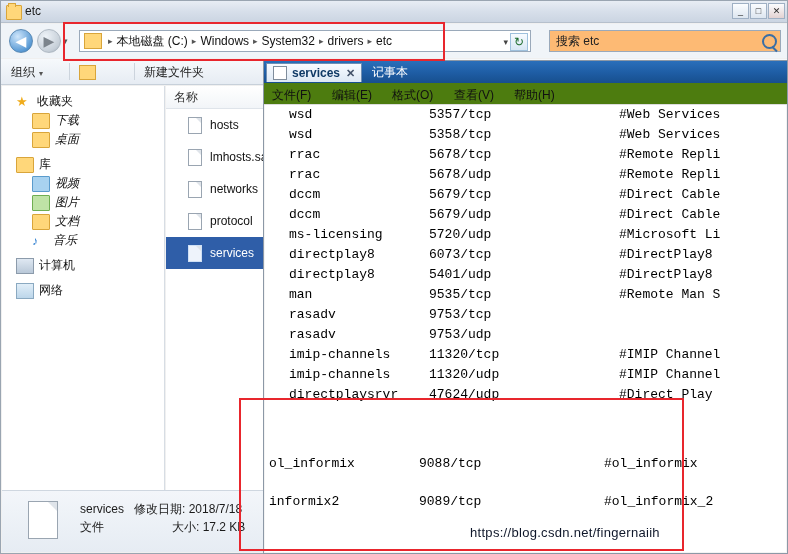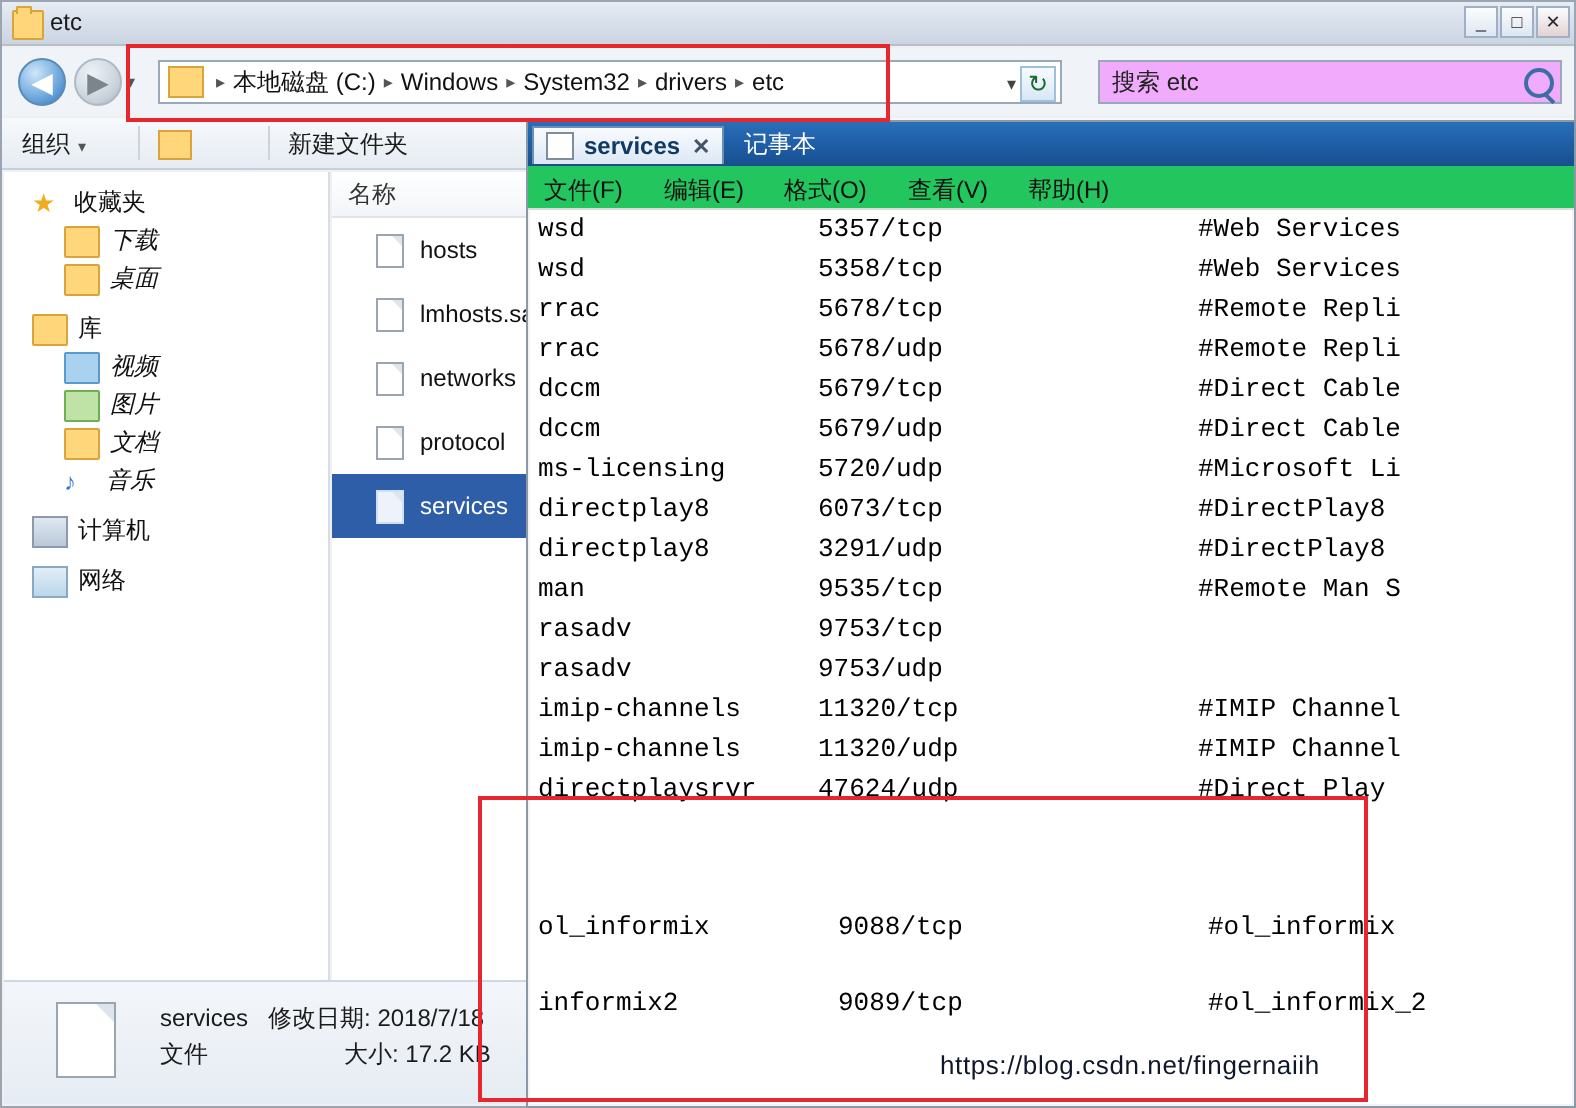--- a/index.html
+++ b/index.html
@@ -74,21 +74,21 @@
   .crumb { padding:0 1px; white-space:nowrap; font-size:12px;}
   .crumb-sep { color:#555; padding:0 3px; font-size:9px;}
   .addr-drop{ position:absolute; right:22px; top:6px; font-size:9px; color:#444;}
   .addr-refresh{
     position:absolute; right:2px; top:2px; width:18px; height:18px;
     background: linear-gradient(to bottom,#f7fbff,#d8e7f5); border:1px solid #9ec0dd;
     color:#1c6b2c; font-size:12px; text-align:center; line-height:16px; box-sizing:border-box;
   }
   .search-box {
     position:absolute; left: 548px; top:6px; width: 232px; height:22px;
-    background:#f0abfc; border:1px solid #9aa9ba; box-sizing:border-box;
+    background:#fdba74; border:1px solid #9aa9ba; box-sizing:border-box;
     display:flex; align-items:center; padding-left:6px; color:#222; font-size:12px;
   }
   .search-ico { position:absolute; right:3px; top:3px; width:15px;height:15px;
     border:2px solid #3a6ea5; border-radius:50%; box-sizing:border-box;}
   .search-ico:after{content:"";position:absolute;right:-3px;bottom:-3px;width:7px;height:2px;background:#3a6ea5;transform:rotate(45deg);}
 
   
   .hl-addr {
     position:absolute; left:63px; top:22px; width:382px; height:39px;
     border:2px solid #e8262d; box-sizing:border-box; pointer-events:none;
@@ -173,29 +173,29 @@
     position:absolute; left:2px; top:2px; height:19px; min-width:92px;
     background: linear-gradient(to bottom,#f7fbff,#dde8f4);
     border:1px solid #6f8eb3; border-bottom:none; box-sizing:border-box;
     display:flex; align-items:center; padding:0 6px; font-size:12px; color:#103a66; font-weight:bold;
   }
   .np-tab-ico{ width:12px;height:12px; margin-right:5px; background:#fff; border:1px solid #7f8d9c;}
   .np-tab-close{ margin-left:6px; font-size:11px; color:#44536a;}
   .np-title-text{ position:absolute; left:108px; top:3px; color:#fff; font-size:12px;}
   .np-menubar{
     position:absolute; left:0; top:22px; width:100%; height:22px;
-    background:#22c55e; border-bottom:1px solid #dcdcdc; box-sizing:border-box;
+    background:#4d7c0f; border-bottom:1px solid #dcdcdc; box-sizing:border-box;
   }
   .np-menu{ position:absolute; top:4px; font-size:12px; color:#111;}
   .np-body{
     position:absolute; left:1px; top:44px; right:1px; bottom:1px;
     background:#fff; overflow:hidden;
     font-family:"Liberation Mono", monospace; font-size:13px; color:#000;
   }
-  .np-line{ height:20px; line-height:20px; white-space:pre; padding-left:4px;}
+  .np-line{ height:20px; line-height:20px; white-space:pre; padding-left:4px;margin-left:20px;}
   .np-line .c1{ display:inline-block; width:140px;}
   .np-line .c2{ display:inline-block; width:190px;}
   .np-line .c3{ display:inline-block;}
   .np-gap{ height:20px;}
 
   
   .np-line2{ height:38px; line-height:38px; white-space:pre; padding-left:4px;}
   .np-line2 .c1{ display:inline-block; width:150px;}
   .np-line2 .c2{ display:inline-block; width:185px;}
 
@@ -376,21 +376,21 @@
 
     <div class="np-body">
       <div class="np-line"><span class="c1">wsd</span><span class="c2">5357/tcp</span><span class="c3">#Web Services</span></div>
       <div class="np-line"><span class="c1">wsd</span><span class="c2">5358/tcp</span><span class="c3">#Web Services</span></div>
       <div class="np-line"><span class="c1">rrac</span><span class="c2">5678/tcp</span><span class="c3">#Remote Repli</span></div>
       <div class="np-line"><span class="c1">rrac</span><span class="c2">5678/udp</span><span class="c3">#Remote Repli</span></div>
       <div class="np-line"><span class="c1">dccm</span><span class="c2">5679/tcp</span><span class="c3">#Direct Cable</span></div>
       <div class="np-line"><span class="c1">dccm</span><span class="c2">5679/udp</span><span class="c3">#Direct Cable</span></div>
       <div class="np-line"><span class="c1">ms-licensing</span><span class="c2">5720/udp</span><span class="c3">#Microsoft Li</span></div>
       <div class="np-line"><span class="c1">directplay8</span><span class="c2">6073/tcp</span><span class="c3">#DirectPlay8</span></div>
-      <div class="np-line"><span class="c1">directplay8</span><span class="c2">3291/udp</span><span class="c3">#DirectPlay8</span></div>
+      <div class="np-line"><span class="c1">directplay8</span><span class="c2">5401/udp</span><span class="c3">#DirectPlay8</span></div>
       <div class="np-line"><span class="c1">man</span><span class="c2">9535/tcp</span><span class="c3">#Remote Man S</span></div>
       <div class="np-line"><span class="c1">rasadv</span><span class="c2">9753/tcp</span><span class="c3"></span></div>
       <div class="np-line"><span class="c1">rasadv</span><span class="c2">9753/udp</span><span class="c3"></span></div>
       <div class="np-line"><span class="c1">imip-channels</span><span class="c2">11320/tcp</span><span class="c3">#IMIP Channel</span></div>
       <div class="np-line"><span class="c1">imip-channels</span><span class="c2">11320/udp</span><span class="c3">#IMIP Channel</span></div>
       <div class="np-line"><span class="c1">directplaysrvr</span><span class="c2">47624/udp</span><span class="c3">#Direct Play</span></div>
 
       <div class="np-gap"></div>
       <div class="np-gap"></div>
 

